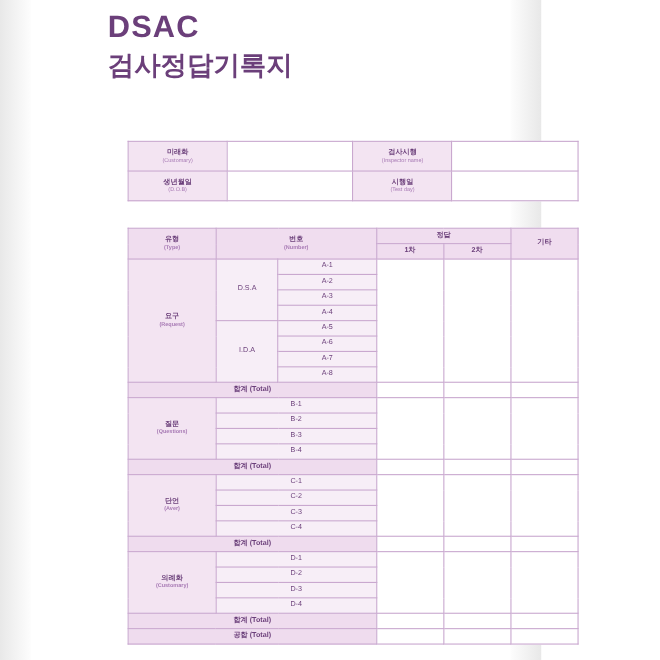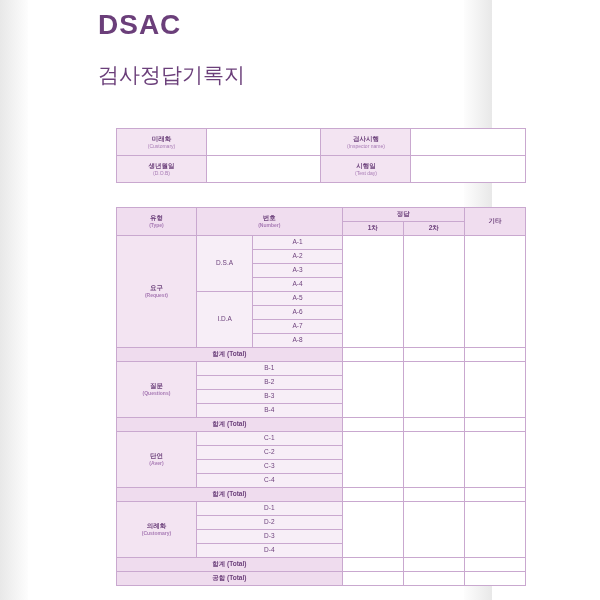--- a/index.html
+++ b/index.html
@@ -33,23 +33,23 @@
   }
   .brand {
     font-size:28px;
     font-weight:bold;
     color:#6b3f7a;
     letter-spacing:1px;
     line-height:1.05;
     font-family:"Liberation Sans", sans-serif;
   }
   .title-ko {
-    margin-top:24px;
-    font-size:21px;
-    font-weight:normal;
+    margin-top:8px;
+    font-size:24px;
+    font-weight:bold;
     color:#6b3f7a;
     line-height:1.1;
   }
   .title-sub {
     margin-top:6px;
     font-size:13px;
     color:#7b4e8c;
     letter-spacing:0.5px;
   }
 

